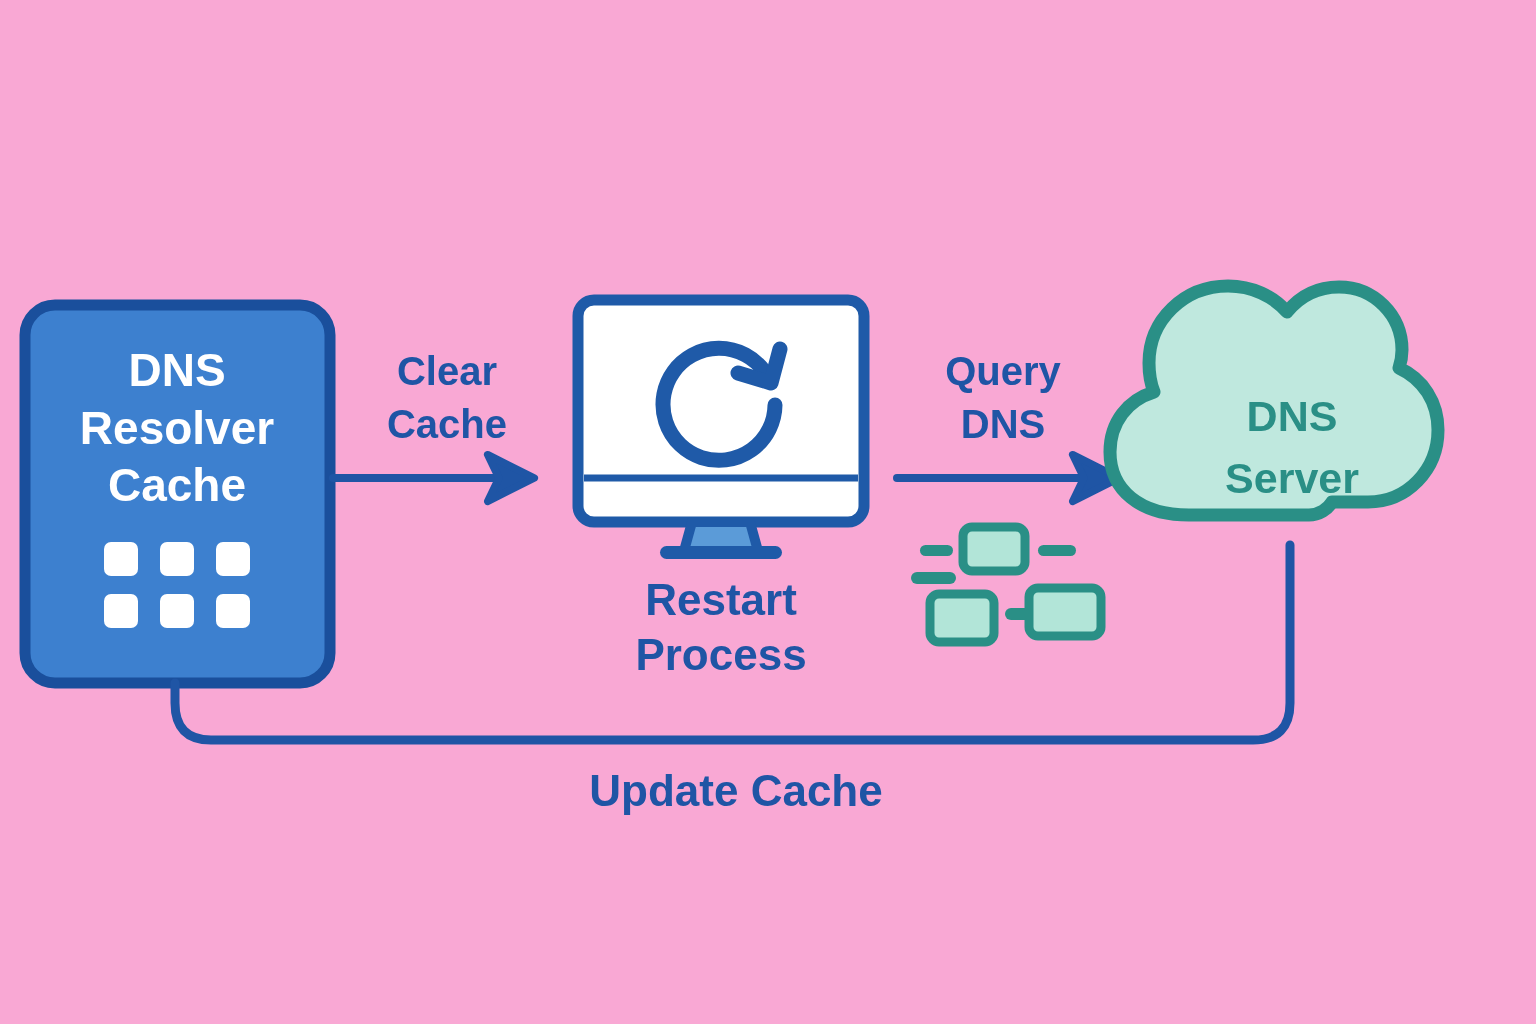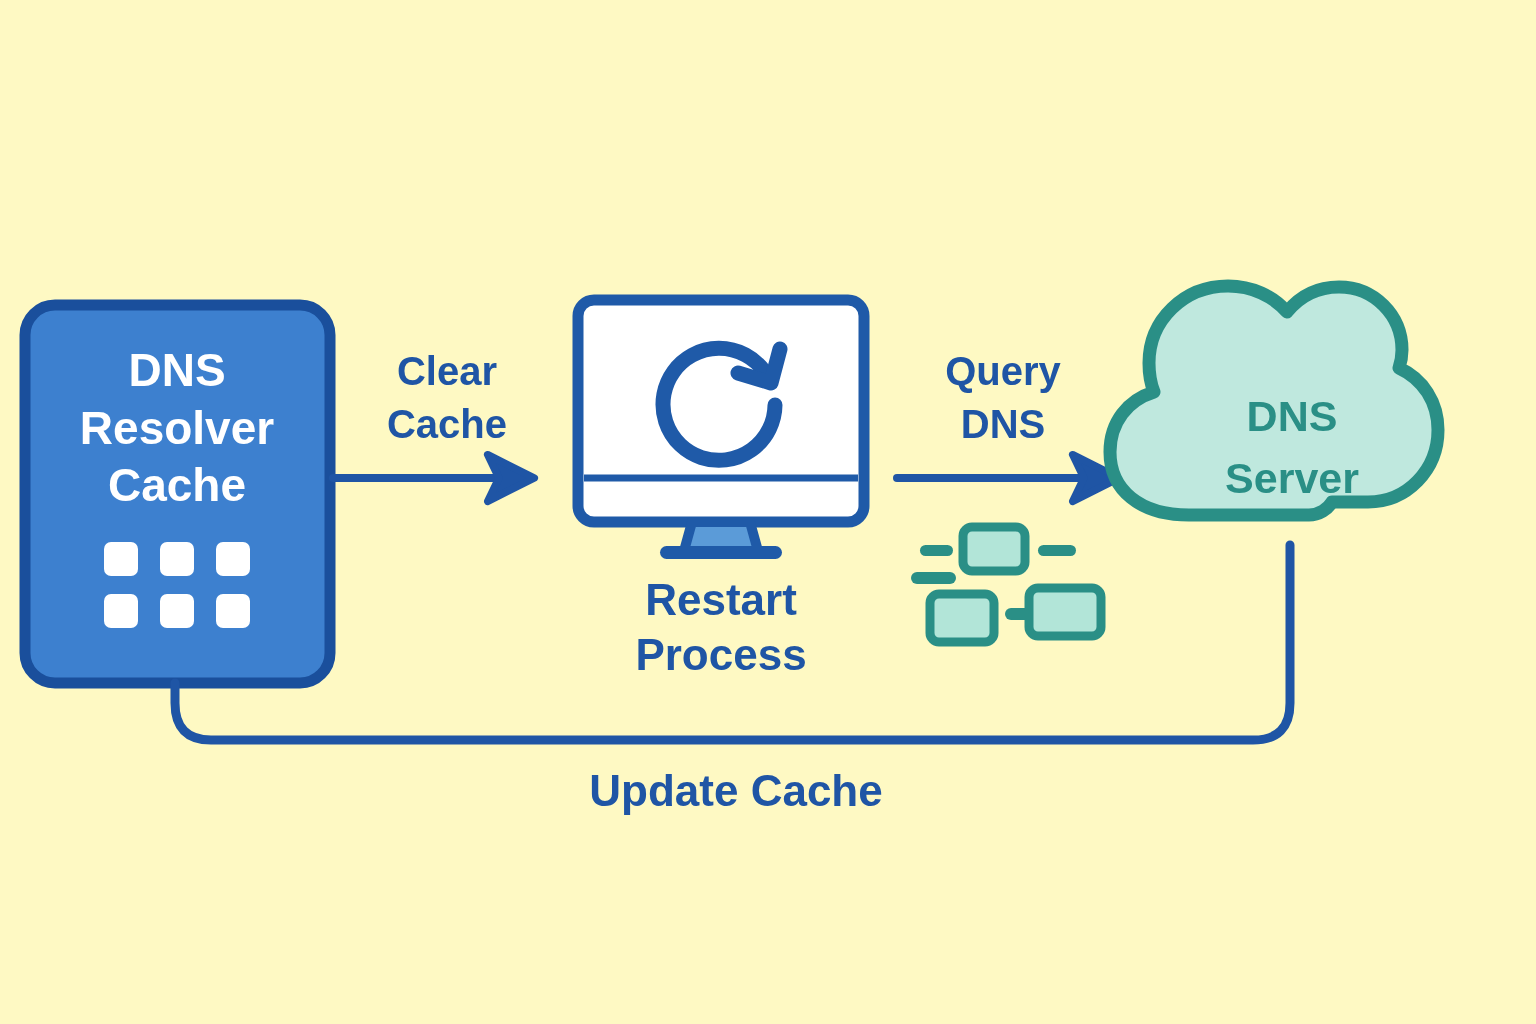--- a/index.html
+++ b/index.html
@@ -11,21 +11,21 @@
   body {
     width: 1536px;
     height: 1024px;
     overflow: hidden;
     font-family: "Liberation Sans", "DejaVu Sans", sans-serif;
   }
   #stage {
     position: relative;
     width: 1536px;
     height: 1024px;
-    background: #fef9c3;
+    background: #f9a8d4;
   }
   #diagram-svg {
     position: absolute;
     left: 0;
     top: 0;
     width: 1536px;
     height: 1024px;
     display: block;
   }
   .node-label {

